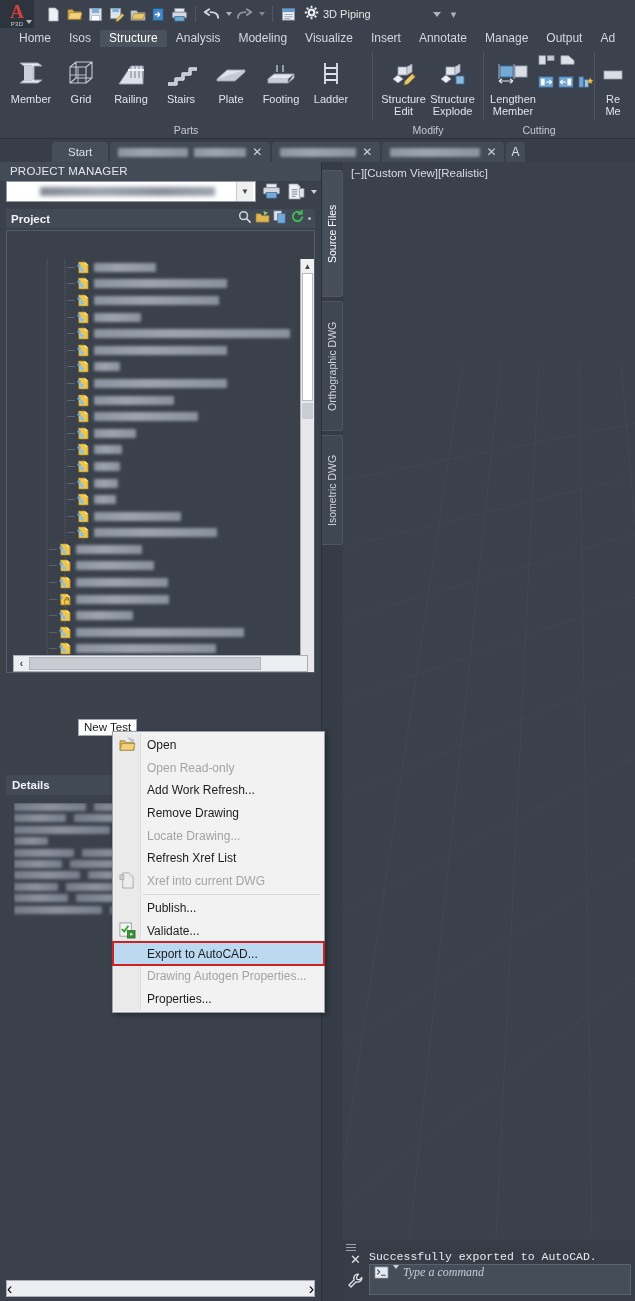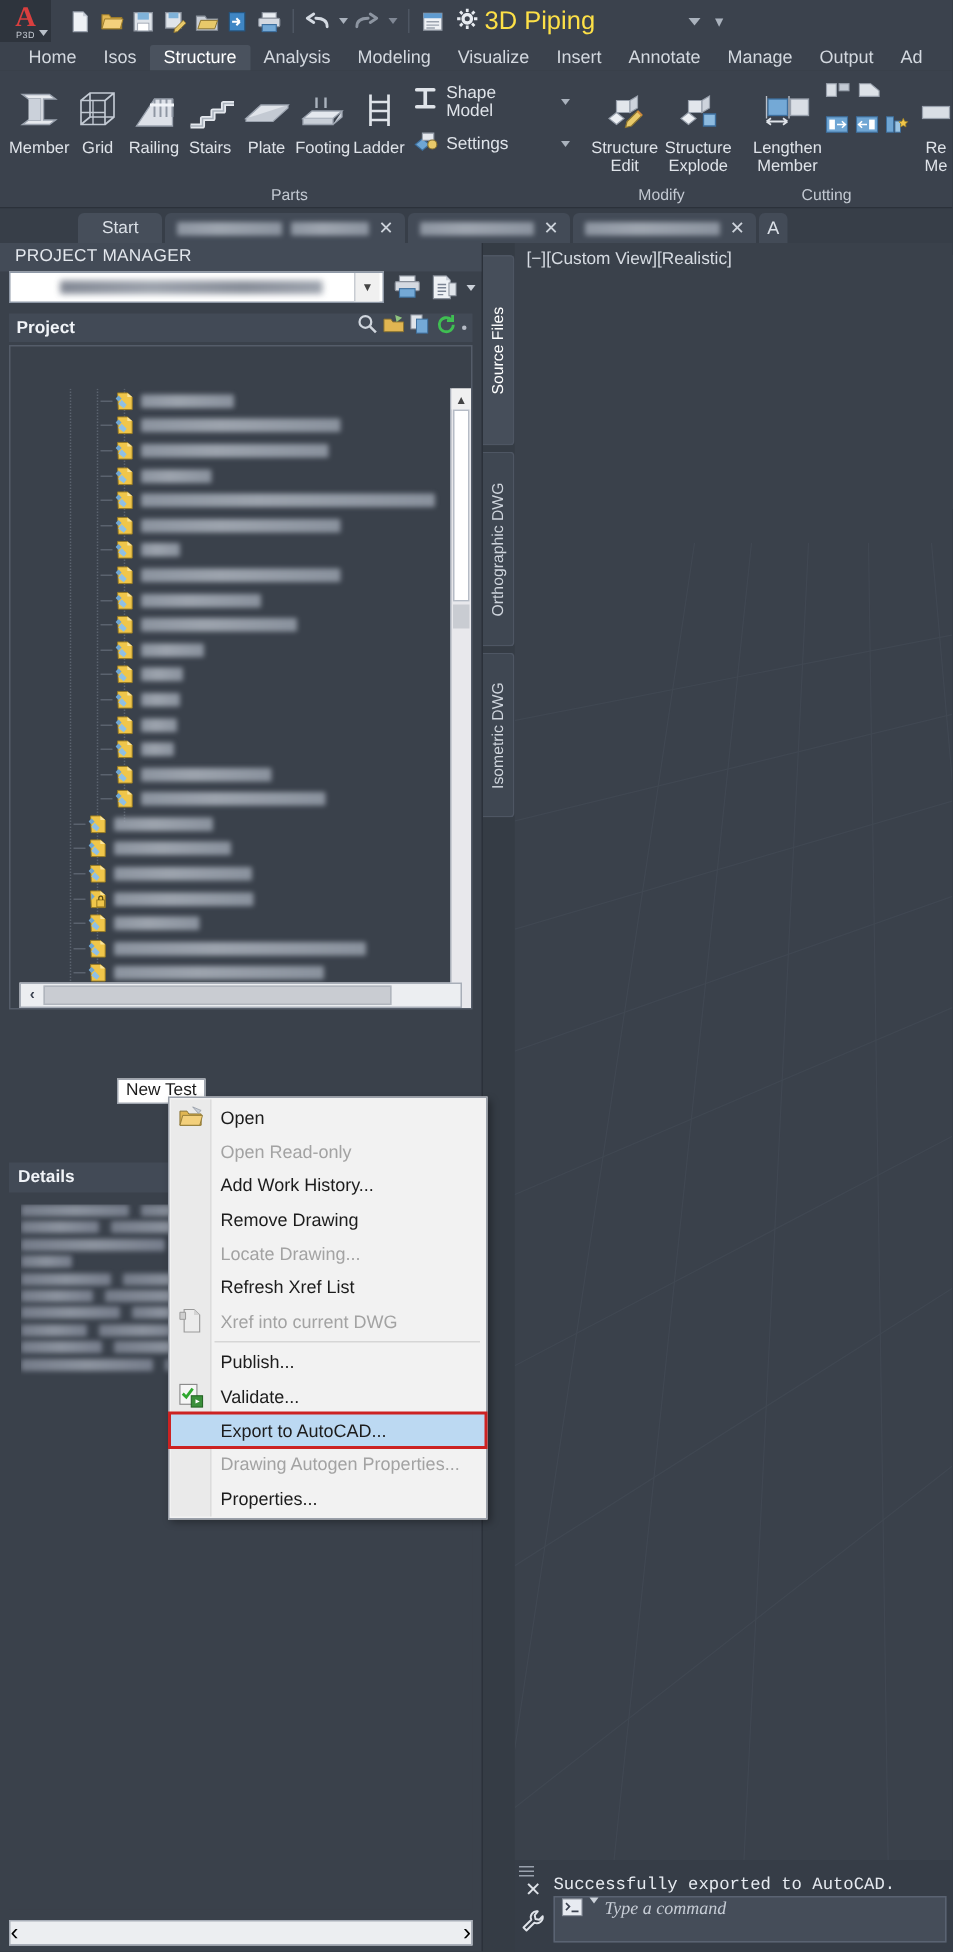--- a/index.html
+++ b/index.html
@@ -45,21 +45,21 @@
   .qi svg { display: block; }
   .qi .dd {
     border-left: 3px solid transparent; border-right: 3px solid transparent;
     border-top: 4px solid #aab2bd; margin-left: 1px;
   }
   .qat-sep { width: 1px; height: 16px; background: #4e5663; margin: 0 4px; }
   .wsbox {
     display: flex; align-items: center; gap: 4px; margin-left: 6px;
     color: #dfe3e9; font-size: 12.5px;
   }
-  .wsname { color: #fde047; font-size: 17px; }
+  .wsname { color: #e5e5e5; font-size: 11px; }
   .ws-caret {
     border-left: 4px solid transparent; border-right: 4px solid transparent;
     border-top: 5px solid #aab2bd; margin-left: 58px;
   }
   .ws-caret2 { margin-left: 6px; color:#aab2bd; font-size: 11px; }
 
   
   .rtabs {
     position: absolute; left: 0; top: 28px; width: 635px; height: 19px;
     background: #3b424d; display: flex; align-items: flex-end;
@@ -484,42 +484,20 @@
           </div>
           <div class="lb">Footing</div>
         </div>
         <div class="bigbtn">
           <div class="ic">
             <svg width="34" height="34" viewBox="0 0 34 34" stroke="#dfe3e9" stroke-width="1.8" fill="none">
               <path d="M11 6v21M23 6v21M11 11h12M11 17h12M11 23h12"></path>
             </svg>
           </div>
           <div class="lb">Ladder</div>
-        </div>
-        <div class="stackcol" style="margin-left:4px">
-          <div class="smallrow">
-            <span>
-              <svg width="17" height="17" viewBox="0 0 18 18">
-                  <path d="M3 3h12M3 15h12M9 3v12" stroke="#dfe3e9" stroke-width="2.6" stroke-linecap="round"></path>
-                </svg>
-            </span>
-            <span class="lb">Shape Model</span>
-            <span class="dd"></span>
-          </div>
-          <div class="smallrow">
-            <span>
-              <svg width="17" height="17" viewBox="0 0 18 18">
-                  <path d="M2 12l5-4 5 4-5 4z" fill="#6fa6d4" stroke="#3d6f9e" stroke-width=".8"></path>
-                  <path d="M7 4h8v5H7z" fill="#e4e8ee" stroke="#98a0ac" stroke-width=".8"></path>
-                  <circle cx="14" cy="12" r="3.2" fill="#e8c96a" stroke="#8a7330" stroke-width=".8"></circle>
-                </svg>
-            </span>
-            <span class="lb">Settings</span>
-            <span class="dd" style="margin-left:30px"></span>
-          </div>
         </div>
       </div>
       <div class="rpanel-title">Parts</div>
     </div>
 
     <div class="rsep"></div>
 
     <div class="rpanel" style="width:110px">
       <div class="rpanel-body" style="justify-content:center">
         <div class="bigbtn" style="width:52px">
@@ -1106,21 +1084,21 @@
             <path d="M3 7h14l-2 7H1z" fill="#f3d07c" stroke="#8a7330" stroke-width=".6"></path>
             <path d="M10 1l6 2.5-2 2z" fill="#c9cfd8" stroke="#8a919c" stroke-width=".5"></path>
           </svg>
         </span>
         <span>Open</span>
       </div>
       <div class="mi disabled">
         <span>Open Read-only</span>
       </div>
       <div class="mi">
-        <span>Add Work History...</span>
+        <span>Add Work Refresh...</span>
       </div>
       <div class="mi">
         <span>Remove Drawing</span>
       </div>
       <div class="mi disabled">
         <span>Locate Drawing...</span>
       </div>
       <div class="mi">
         <span>Refresh Xref List</span>
       </div>

